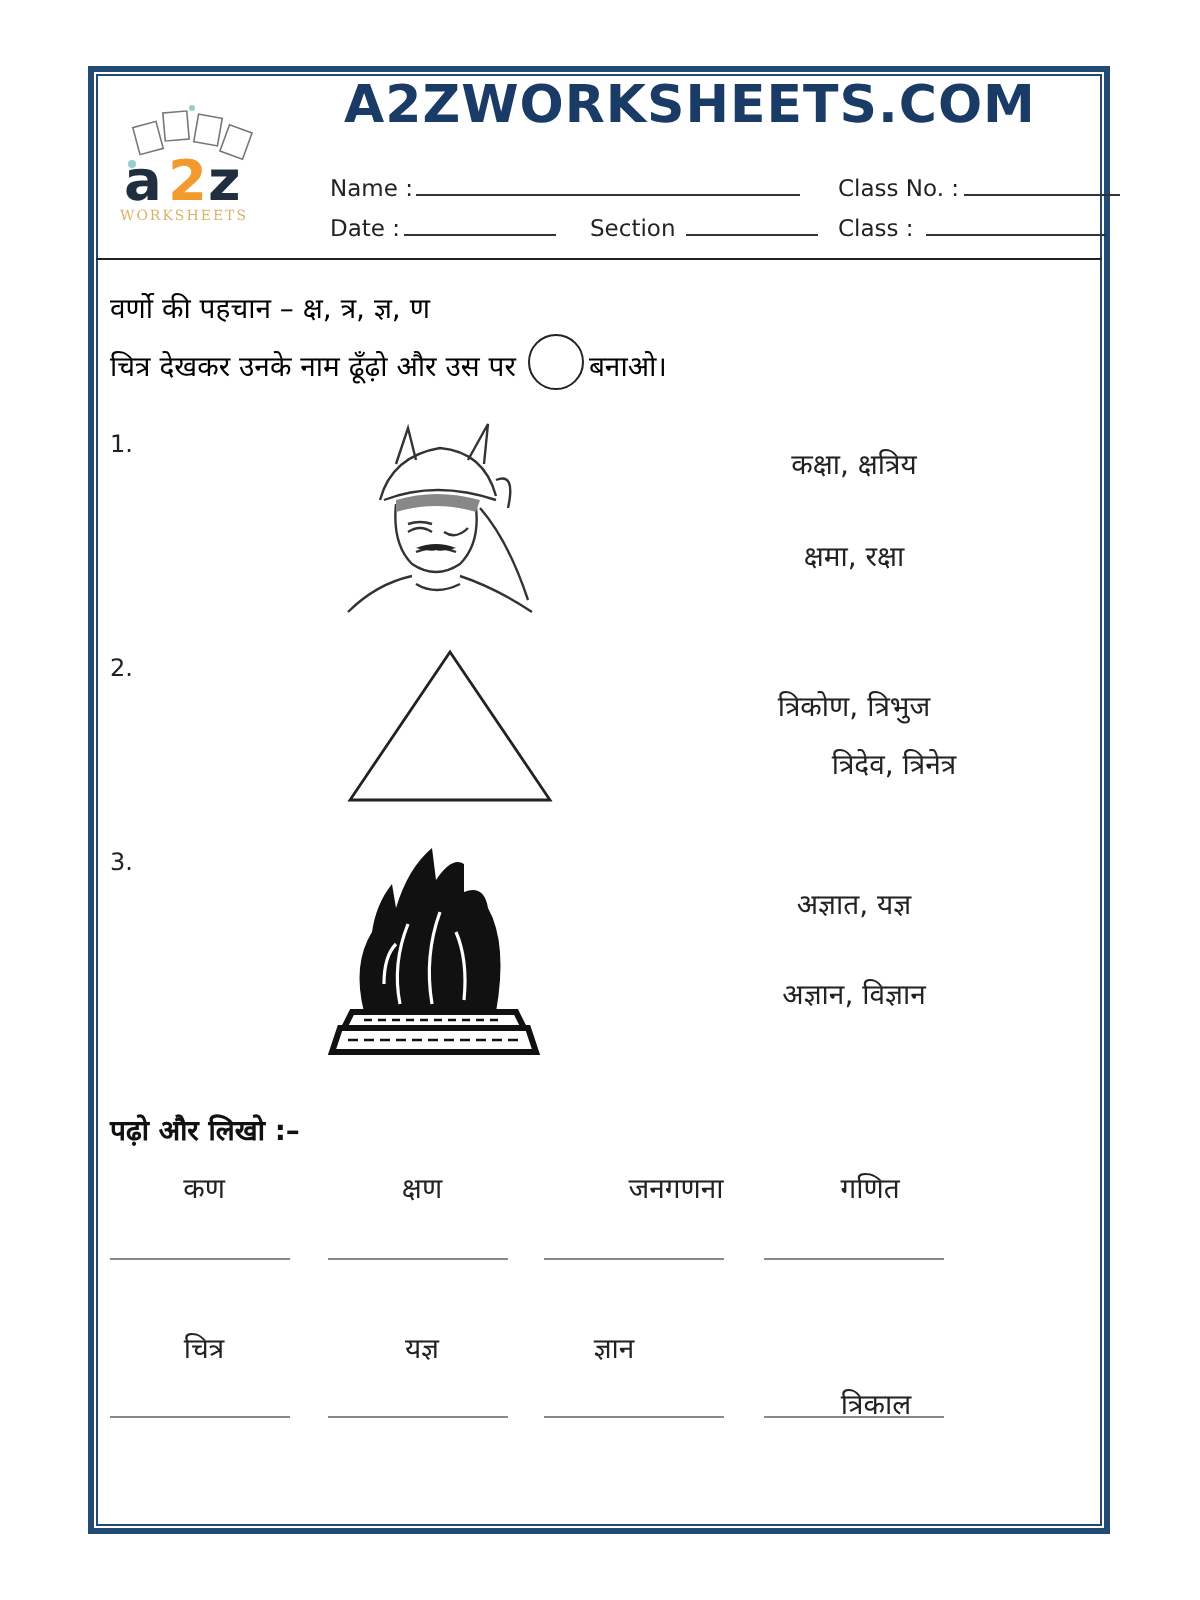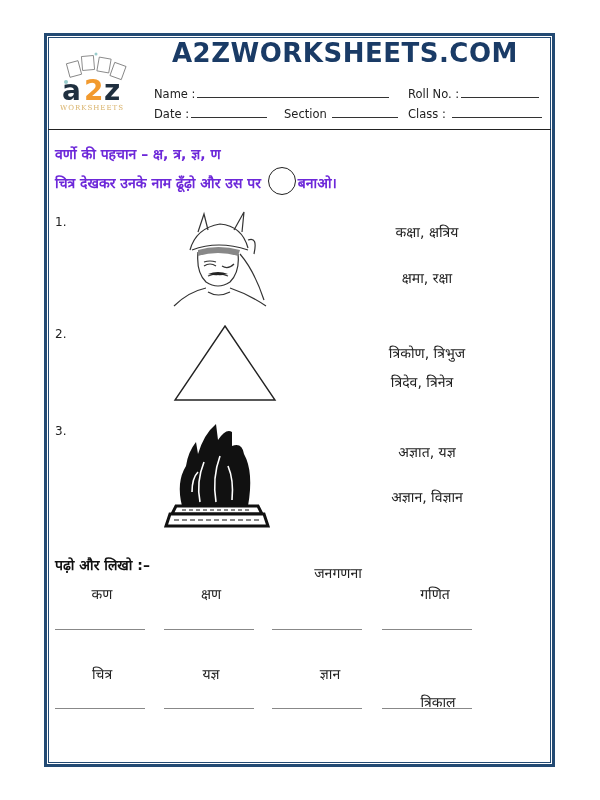--- a/index.html
+++ b/index.html
@@ -21,24 +21,24 @@
 
   .logo { position: absolute; left: 58px; top: 52px; width: 82px; height: 60px; }
   .site-title {
     position: absolute; left: 172px; top: 38px; width: 370px;
     font-family: "DejaVu Sans", sans-serif; font-weight: bold; font-size: 26px;
     color: #1a3b66; letter-spacing: 0.5px;
   }
   .field-row { position: absolute; left: 154px; font-size: 11.5px; color: #222; white-space: nowrap; }
   .row1 { top: 87px; }
   .row2 { top: 107px; }
-  .field { position: absolute; white-space: nowrap; }
+  .field { position: absolute; white-space: nowrap; margin-left: 11px; }
   .blank { display: inline-block; border-bottom: 1px solid #333; height: 10px; vertical-align: baseline; margin-left: 2px; }
 
-  .heading { position: absolute; left: 55px; font-weight: bold; font-size: 14px; color: #6d28d9; white-space: nowrap; }
+  .heading { position: absolute; left: 55px; font-weight: normal; font-size: 14px; color: #000000; white-space: nowrap; }
   .h1 { top: 144px; }
   .h2 { top: 173px; }
   .circle-inline {
     display: inline-block; width: 28px; height: 28px; border: 1.2px solid #222; border-radius: 50%;
     vertical-align: middle; margin: -6px 2px 0 2px;
   }
 
   .qnum { position: absolute; left: 55px; font-size: 12px; color: #222; }
   .q1 { top: 215px; } .q2 { top: 327px; } .q3 { top: 424px; }
 
@@ -73,21 +73,21 @@
   </svg>
 </div>
 
 <div class="site-title">A2ZWORKSHEETS.COM</div>
 
 <div class="field-row row1">
   <span class="field" style="left:0">
     <span>Name :</span><span class="blank" style="width:192px"></span>
   </span>
   <span class="field" style="left:254px">
-    <span>Roll No. :</span><span class="blank" style="width:78px"></span>
+    <span>Class No. :</span><span class="blank" style="width:78px"></span>
   </span>
 </div>
 <div class="field-row row2">
   <span class="field" style="left:0">
     <span>Date :</span><span class="blank" style="width:76px"></span>
   </span>
   <span class="field" style="left:130px">
     <span>Section</span><span class="blank" style="width:66px;margin-left:5px"></span>
   </span>
   <span class="field" style="left:254px">
@@ -127,21 +127,21 @@
 <div class="opt" style="left:357px;top:222px">कक्षा, क्षत्रिय</div>
 <div class="opt" style="left:357px;top:268px">क्षमा, रक्षा</div>
 
 <div class="qnum q2">2.</div>
 <div class="pic" style="left:172px;top:323px">
   <svg width="106" height="80" viewBox="0 0 106 80">
     <polygon points="53,3 103,77 3,77" fill="none" stroke="#222" stroke-width="1.4"></polygon>
   </svg>
 </div>
 <div class="opt" style="left:357px;top:343px">त्रिकोण, त्रिभुज</div>
-<div class="opt" style="left:352px;top:372px">त्रिदेव, त्रिनेत्र</div>
+<div class="opt" style="left:377px;top:372px">त्रिदेव, त्रिनेत्र</div>
 
 <div class="qnum q3">3.</div>
 <div class="pic" style="left:162px;top:422px">
   <svg width="110" height="110" viewBox="0 0 110 110">
     <path d="M20 84 Q14 60 24 44 Q26 30 34 20 L36 32 Q42 12 54 2 L56 18 Q64 6 70 10 L70 24 Q80 20 82 32 Q92 50 86 84 Z" fill="#111"></path>
     <g stroke="#fff" stroke-width="1.6" fill="none">
       <path d="M38 80 Q34 60 42 40"></path>
       <path d="M54 80 Q50 56 58 34"></path>
       <path d="M70 78 Q72 58 66 44"></path>
       <path d="M30 70 Q30 56 36 50"></path>
@@ -156,29 +156,29 @@
     </g>
   </svg>
 </div>
 <div class="opt" style="left:357px;top:442px">अज्ञात, यज्ञ</div>
 <div class="opt" style="left:357px;top:487px">अज्ञान, विज्ञान</div>
 
 <div class="words-title">पढ़ो और लिखो :–</div>
 
 <div class="word" style="left:52px;top:584px">कण</div>
 <div class="word" style="left:161px;top:584px">क्षण</div>
-<div class="word" style="left:288px;top:563px">जनगणना</div>
+<div class="word" style="left:288px;top:584px">जनगणना</div>
 <div class="word" style="left:385px;top:584px">गणित</div>
 
 <div class="wline" style="left:55px;top:629px"></div>
 <div class="wline" style="left:164px;top:629px"></div>
 <div class="wline" style="left:272px;top:629px"></div>
 <div class="wline" style="left:382px;top:629px"></div>
 
 <div class="word" style="left:52px;top:664px">चित्र</div>
 <div class="word" style="left:161px;top:664px">यज्ञ</div>
-<div class="word" style="left:280px;top:664px">ज्ञान</div>
+<div class="word" style="left:257px;top:664px">ज्ञान</div>
 <div class="word" style="left:388px;top:692px">त्रिकाल</div>
 
 <div class="wline" style="left:55px;top:708px"></div>
 <div class="wline" style="left:164px;top:708px"></div>
 <div class="wline" style="left:272px;top:708px"></div>
 <div class="wline" style="left:382px;top:708px"></div>
 
 </body></html>

